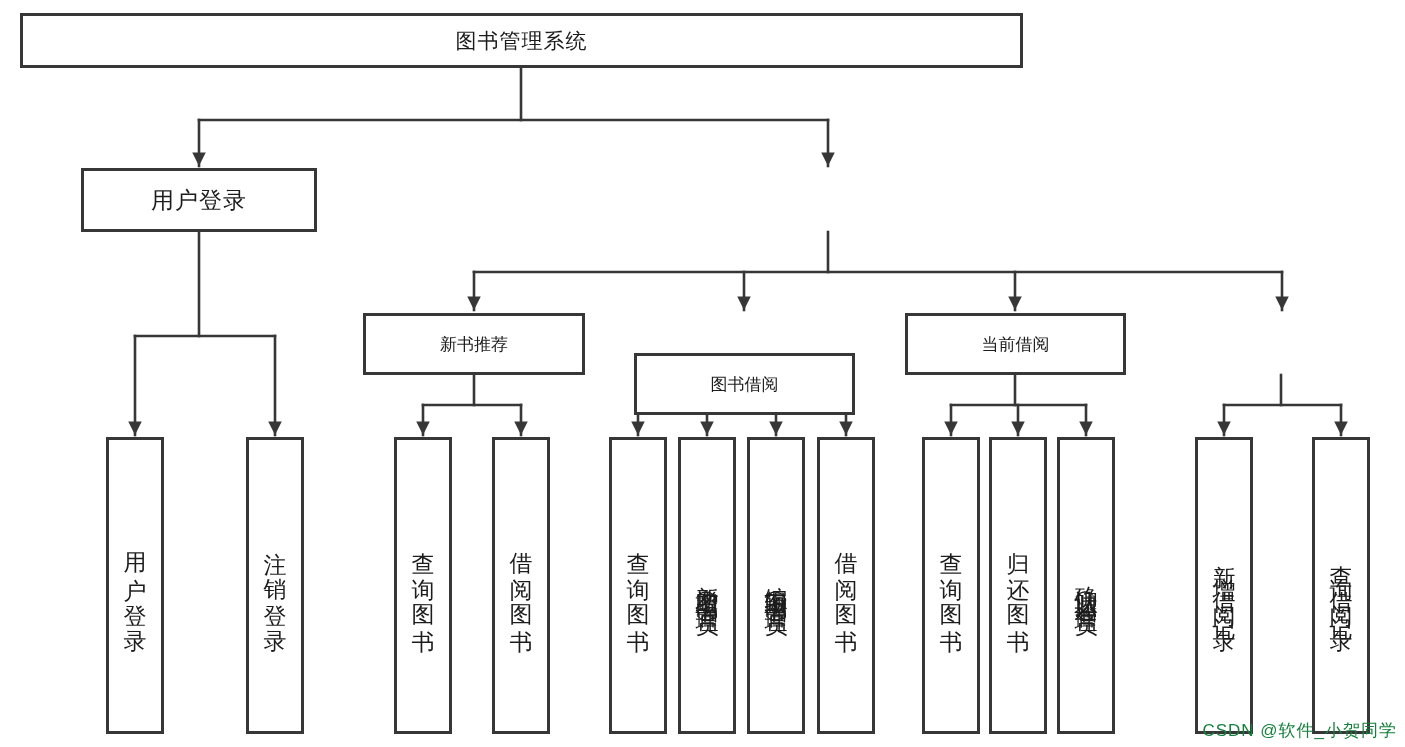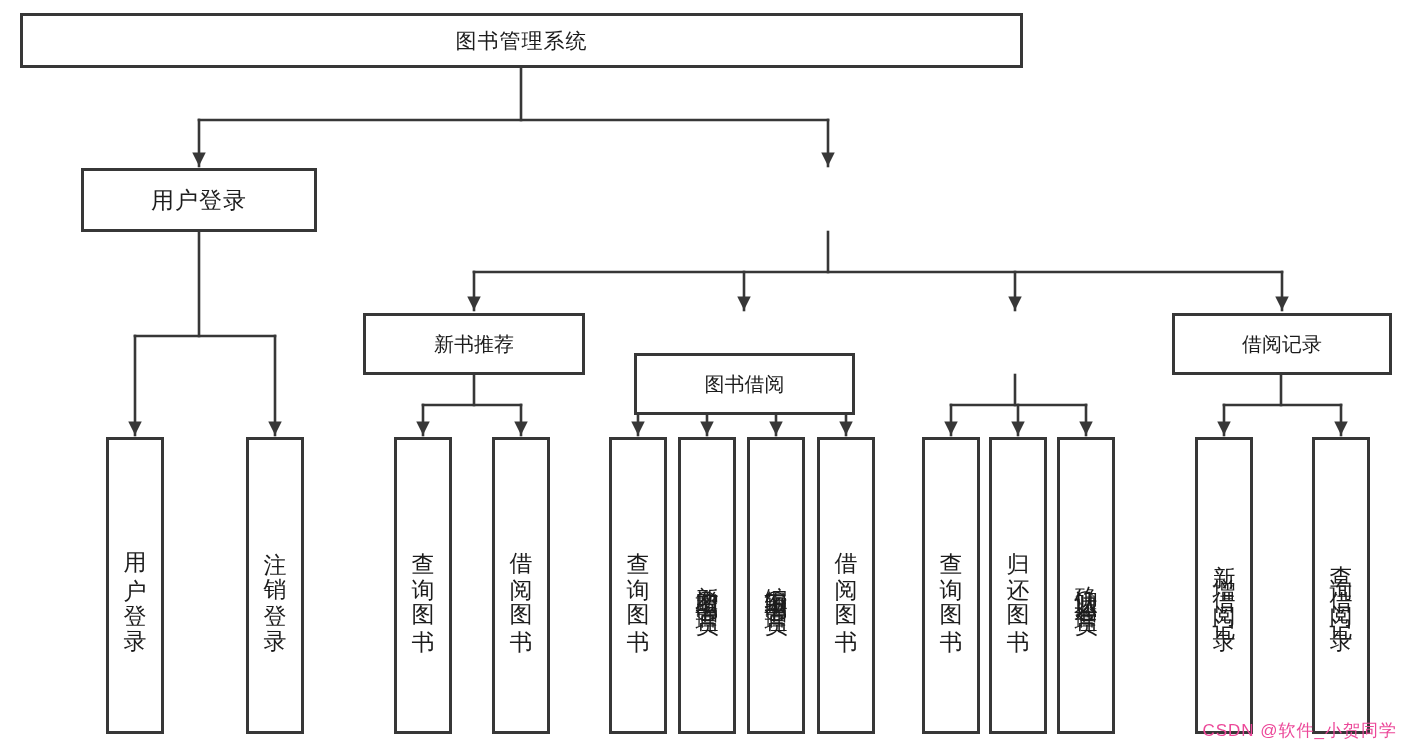--- a/index.html
+++ b/index.html
@@ -27,21 +27,21 @@
     border: 3px solid #373737;
     background: #ffffff;
     display: flex;
     align-items: center;
     justify-content: center;
     color: #1c1c1c;
   }
   .hbox { font-size: 23px; letter-spacing: 1px; }
   .rootbox { left: 20px; top: 13px; width: 1003px; height: 55px; font-size: 21px; }
   .l2 { top: 168px; height: 64px; }
-  .l3 { top: 313px; height: 62px; font-size: 20px; }
+  .l3 { top: 313px; height: 62px; font-size: 17px; }
   .vbox {
     position: absolute;
     top: 437px;
     width: 58px;
     height: 297px;
     box-sizing: border-box;
     border: 3px solid #373737;
     background: #ffffff;
     display: flex;
     align-items: center;
@@ -56,21 +56,21 @@
     white-space: nowrap;
   }
   .ls-4 span { letter-spacing: 26px; }
   .ls-6 span { letter-spacing: 13px; }
   .ls-9 span { letter-spacing: 4px; }
   .watermark {
     position: absolute;
     right: 8px;
     bottom: 5px;
     font-size: 17px;
-    color: #ec4899;
+    color: #15803d;
     letter-spacing: 1px;
     white-space: nowrap;
   }
 </style>
 </head>
 <body>
 
 <div class="canvas">
 
   <svg class="connectors" viewBox="0 0 1405 747" xmlns="http://www.w3.org/2000/svg">
@@ -122,21 +122,21 @@
       <path d="M1341 405 V435" marker-end="url(#arrow)"></path>
     </g>
   </svg>
 
   <div class="box hbox rootbox">图书管理系统</div>
 
   <div class="box hbox l2" style="left:81px;width:236px;">用户登录</div>
 
   <div class="box l3" style="left:363px;width:222px;">新书推荐</div>
   <div class="box l3" style="left:634px;width:221px;margin-top:40px;">图书借阅</div>
-  <div class="box l3" style="left:1172px;width:220px;">借阅记录</div>
+  <div class="box l3" style="left:905px;width:221px;">当前借阅</div>
 
   <div class="vbox ls-4" style="left:106px;">
       <span>用户登录</span>
     </div>
   <div class="vbox ls-4" style="left:246px;">
       <span>注销登录</span>
     </div>
 
   <div class="vbox ls-4" style="left:394px;">
       <span>查询图书</span>

